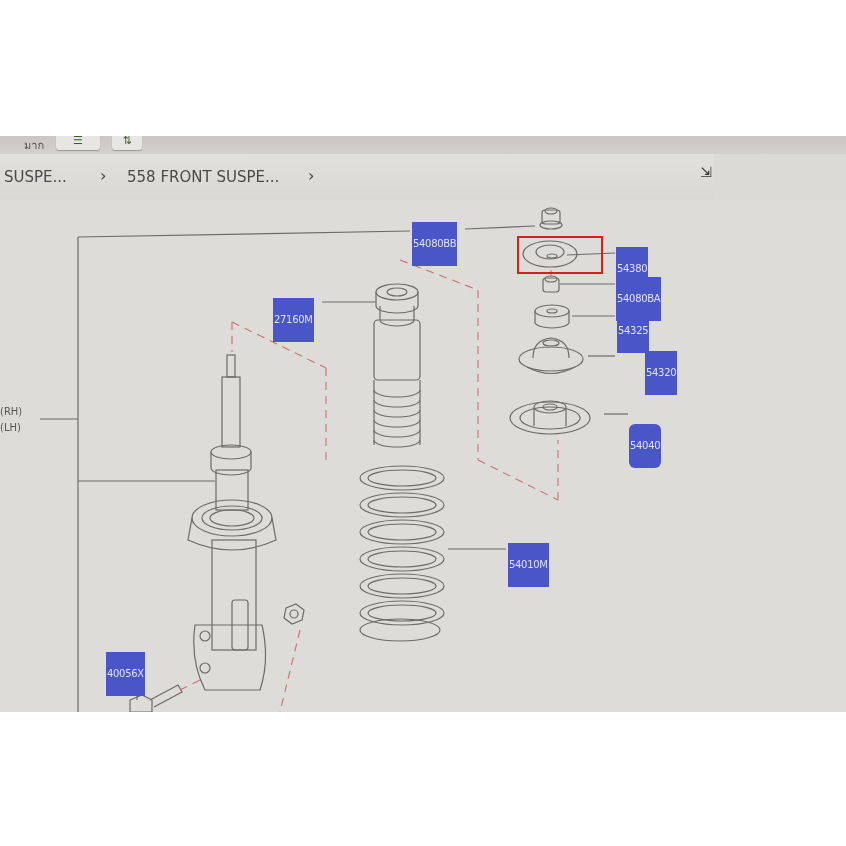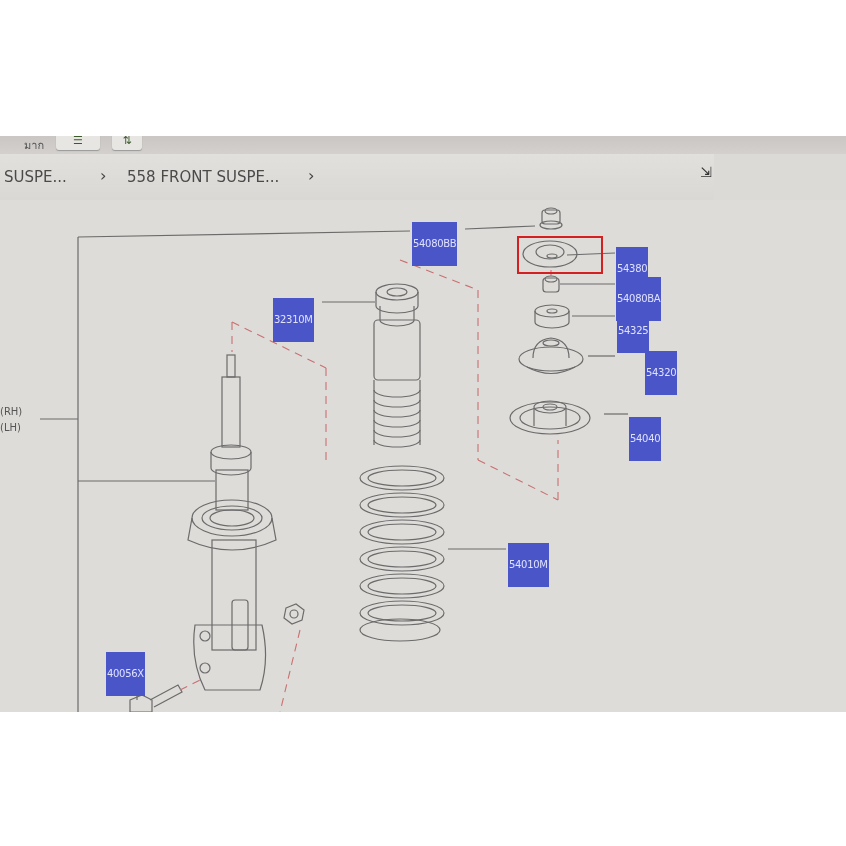--- a/index.html
+++ b/index.html
@@ -145,20 +145,20 @@
 
       <rect x="518" y="237" width="84" height="36" fill="none" stroke="#d42020" stroke-width="2"></rect>
     </svg>
 
     <span class="label-plain" style="left:0;top:206px;text-align:right;">(RH)</span>
     <span class="label-plain" style="left:0;top:222px;">(LH)</span>
 
     <span class="callout" style="left:412px;top:22px;">54080BB</span>
     <span class="callout" style="left:616px;top:47px;">54380</span>
     <span class="callout" style="left:616px;top:77px;">54080BA</span>
-    <span class="callout" style="left:273px;top:98px;">32310M</span>
+    <span class="callout" style="left:273px;top:98px;">27160M</span>
     <span class="callout" style="left:617px;top:109px;">54325</span>
     <span class="callout" style="left:617px;top:151px;margin-left:28px;">54320</span>
-    <span class="callout" style="left:629px;top:217px;">54040</span>
+    <span class="callout" style="left:629px;top:224px;border-radius:6px;">54040</span>
     <span class="callout" style="left:508px;top:343px;">54010M</span>
     <span class="callout" style="left:106px;top:452px;">40056X</span>
   </div>
 </div>
 
 </body></html>

